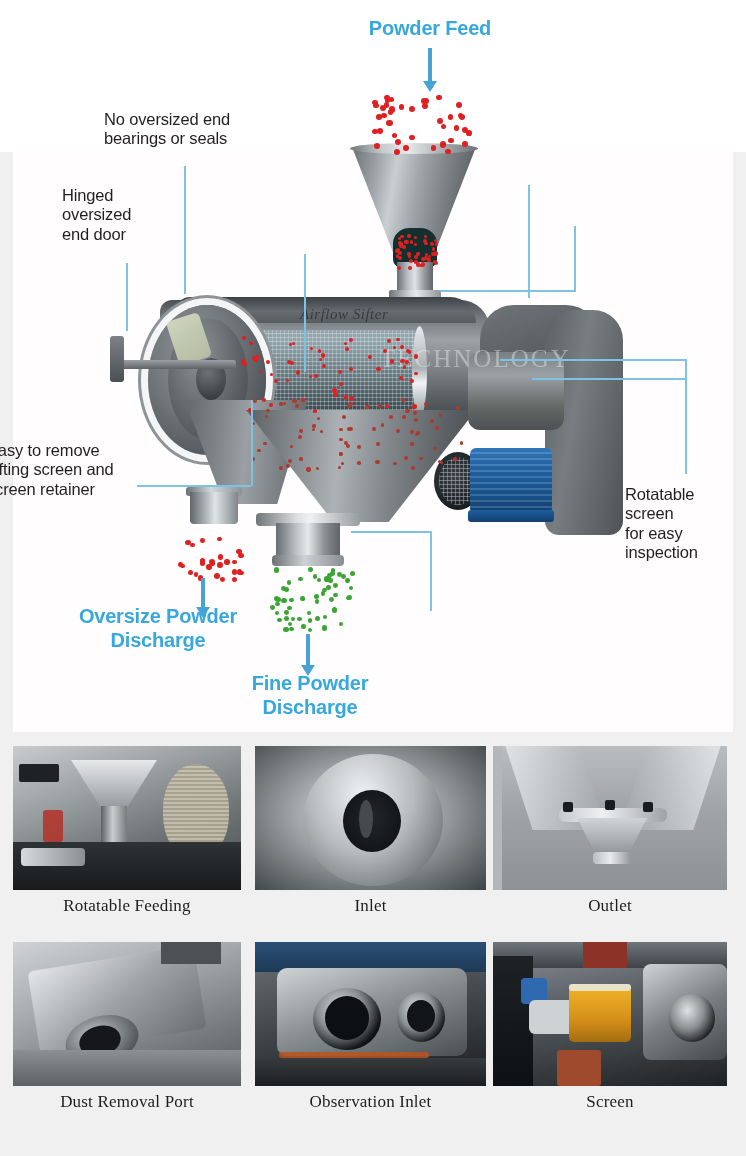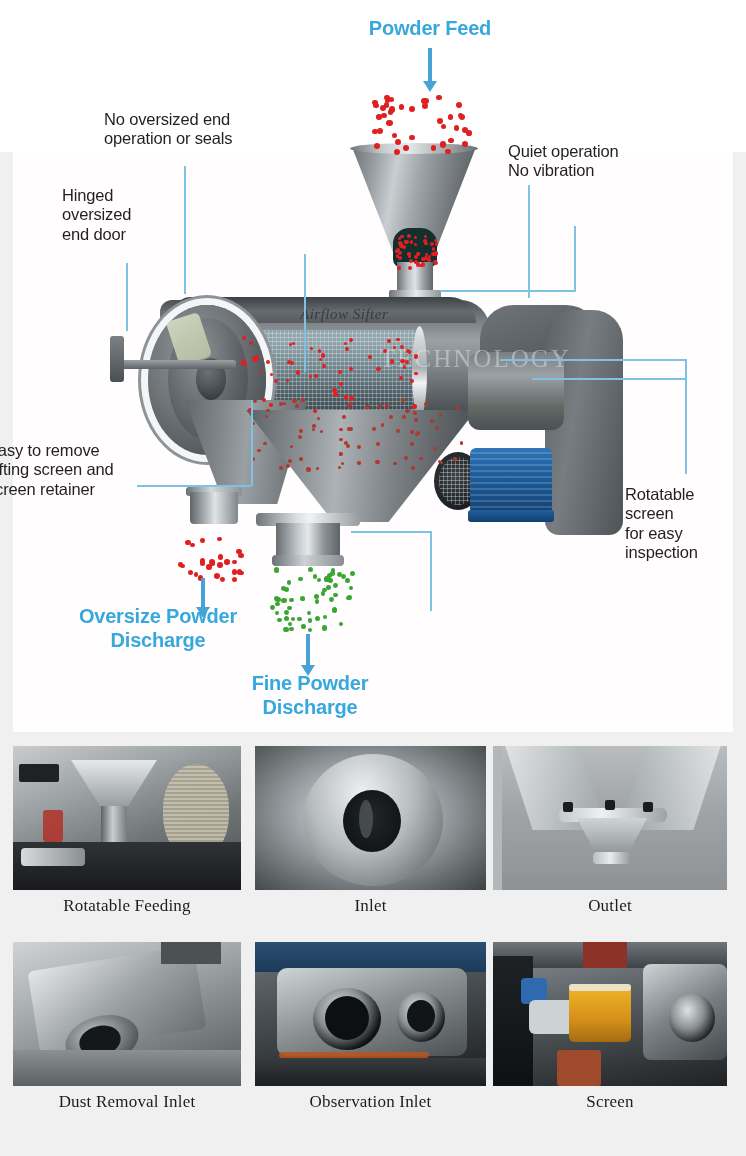--- a/index.html
+++ b/index.html
@@ -653,26 +653,24 @@
   <div class="arrow" style="left:191px;top:578px;width:24px;height:42px;">
     <div class="shaft" style="height:30px;"></div>
     <div class="head" style="top:29px;"></div>
   </div>
   <div class="arrow" style="left:296px;top:634px;width:24px;height:44px;">
     <div class="shaft" style="height:32px;"></div>
     <div class="head" style="top:31px;"></div>
   </div>
 
   <div class="callout" style="left:104px;top:110px;">No oversized end
-operation or seals</div>
+bearings or seals</div>
   <div class="callout" style="left:62px;top:186px;">Hinged
 oversized
 end door</div>
-  <div class="callout" style="left:508px;top:142px;">Quiet operation
-No vibration</div>
   <div class="callout" style="left:-13px;top:441px;">Easy to remove
 sifting screen and
 screen retainer</div>
   <div class="callout" style="left:625px;top:485px;">Rotatable
 screen
 for easy
 inspection</div>
 
   <div class="blue-label" style="left:340px;top:17px;width:180px;">Powder Feed</div>
   <div class="blue-label" style="left:58px;top:605px;width:200px;">Oversize Powder
@@ -732,21 +730,21 @@
     <div class="cell" style="left:13px;top:0;width:228px;">
       <div class="photo">
         <div class="sc" style="background:linear-gradient(160deg,#cfd3d5 0%,#a6abae 35%,#777c7f 70%,#52575a 100%);">
           <div class="blob" style="left:20px;top:16px;width:168px;height:84px;background:linear-gradient(150deg,#e4e7e9,#9ea3a6 50%,#6b7073);transform:rotate(-9deg);border-radius:6px;"></div>
           <div class="blob" style="left:52px;top:74px;width:74px;height:48px;border-radius:50%;background:radial-gradient(ellipse at 42% 38%,#c5cacd,#6f7477 55%,#2a2e31);transform:rotate(-14deg);"></div>
           <div class="blob" style="left:66px;top:84px;width:42px;height:30px;border-radius:50%;background:#14181a;transform:rotate(-14deg);"></div>
           <div class="blob" style="left:0;top:108px;width:228px;height:36px;background:linear-gradient(180deg,#8b9093,#5c6164);"></div>
           <div class="blob" style="left:148px;top:0;width:60px;height:22px;background:#4c5154;"></div>
         </div>
       </div>
-      <div class="caption">Dust Removal Inlet</div>
+      <div class="caption">Dust Removal Port</div>
     </div>
 
     <div class="cell" style="left:255px;top:0;width:231px;">
       <div class="photo">
         <div class="sc" style="background:linear-gradient(170deg,#6e7478 0%,#4c5155 38%,#2e3235 75%,#1b1e21 100%);">
           <div class="blob" style="left:0;top:0;width:231px;height:30px;background:linear-gradient(180deg,#2a4f74,#1d3a58);"></div>
           <div class="blob" style="left:22px;top:26px;width:190px;height:88px;background:linear-gradient(160deg,#cfd4d7,#8d9295 45%,#4b5053);border-radius:10px;"></div>
           <div class="blob" style="left:58px;top:46px;width:68px;height:62px;border-radius:50%;background:radial-gradient(ellipse at 40% 34%,#d9dee0,#8a8f92 40%,#101315 72%);"></div>
           <div class="blob" style="left:70px;top:54px;width:44px;height:44px;border-radius:50%;background:#0d1012;"></div>
           <div class="blob" style="left:142px;top:50px;width:48px;height:50px;border-radius:50%;background:radial-gradient(ellipse at 40% 34%,#d9dee0,#8a8f92 42%,#131719 75%);"></div>

